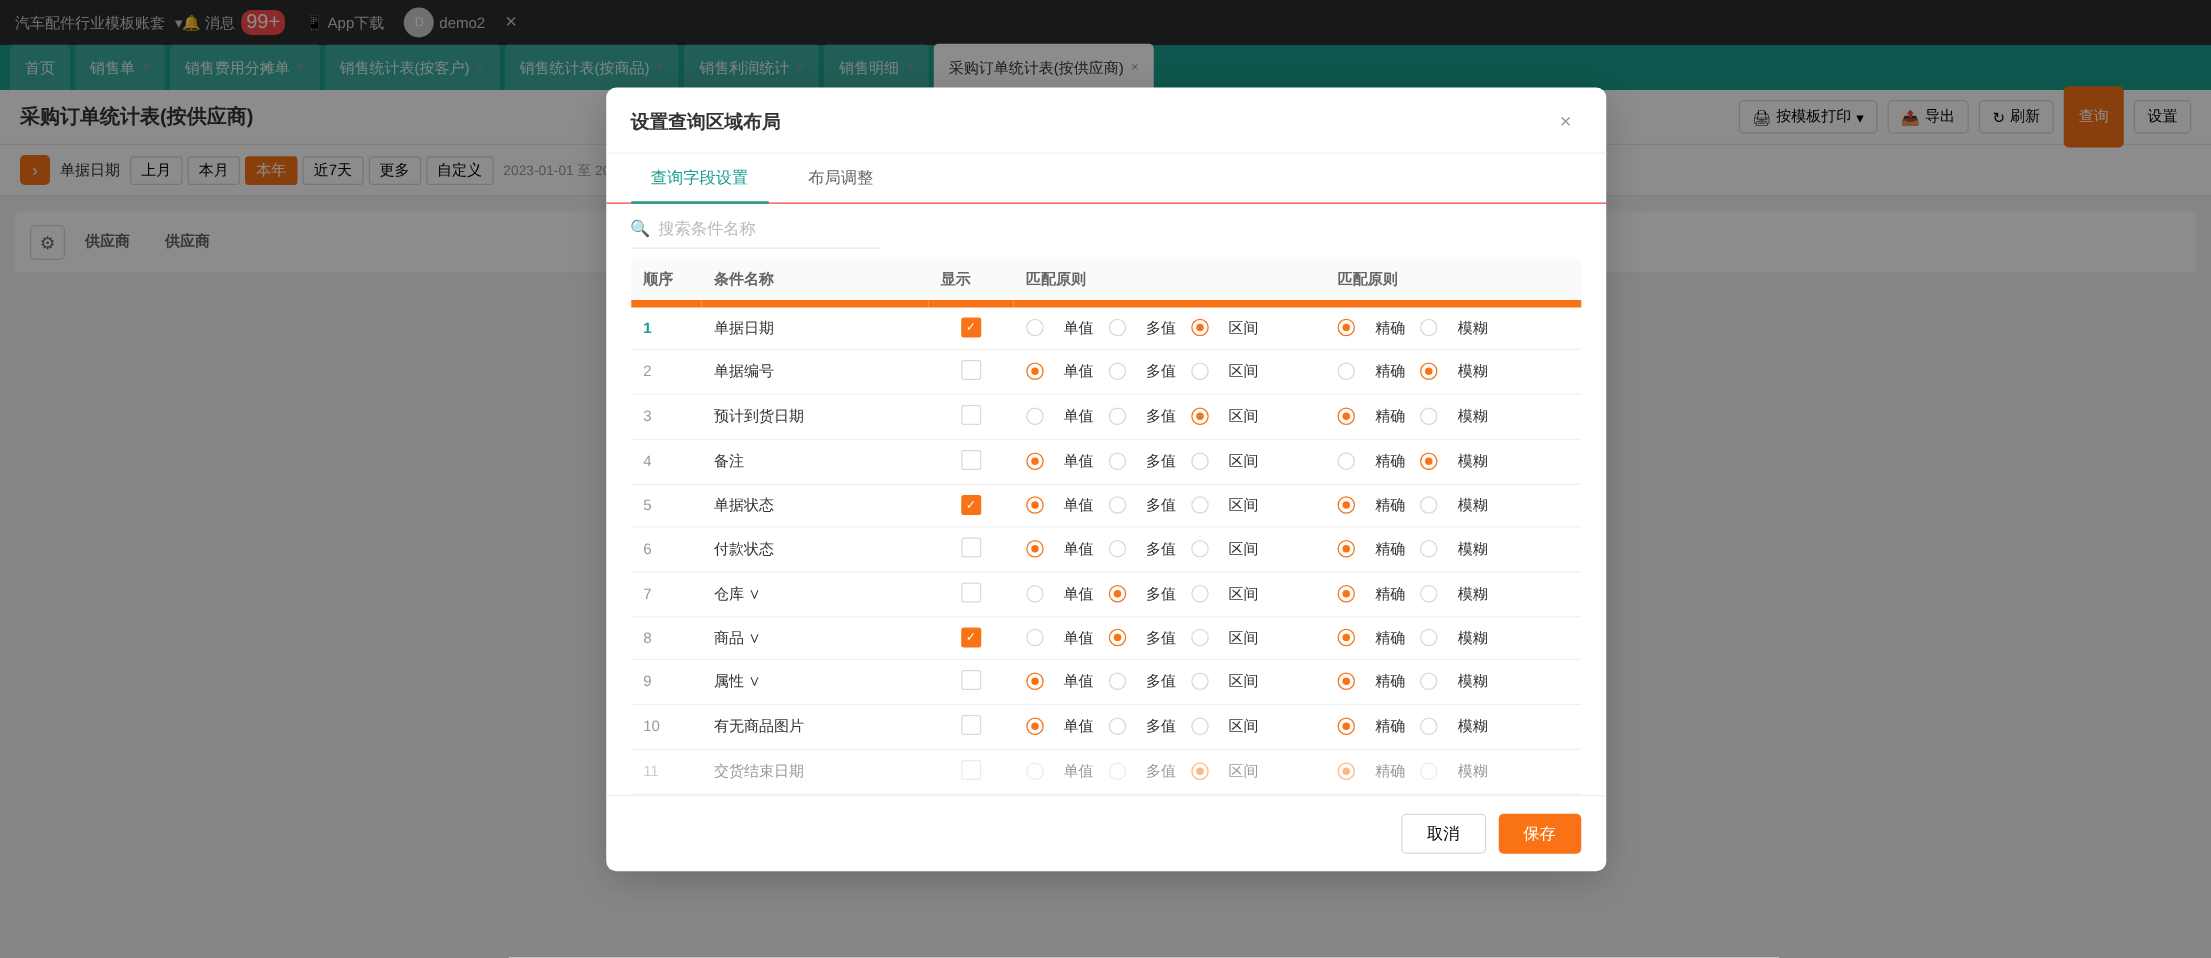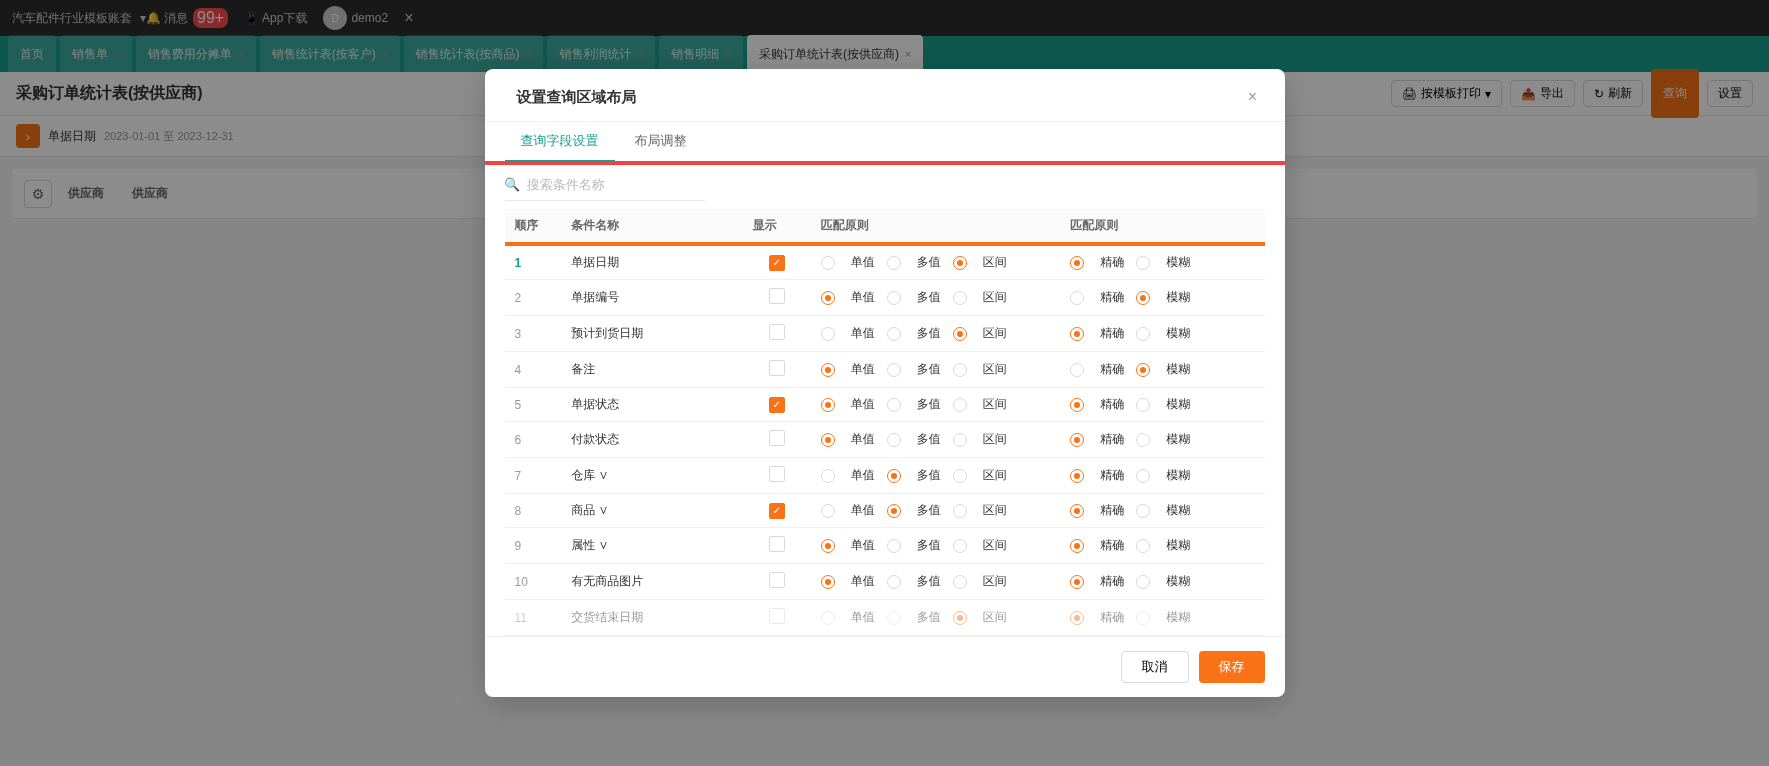--- a/index.html
+++ b/index.html
@@ -163,36 +163,36 @@
       flex-direction: column;
       box-shadow: 0 8px 32px rgba(0,0,0,0.2);
     }
     .dialog-header {
       display: flex;
       align-items: center;
       justify-content: space-between;
       padding: 16px 20px 12px;
       border-bottom: 1px solid #f0f0f0;
     }
-    .dialog-title { font-size: 15px; font-weight: 600; margin-left: 12px; }
+    .dialog-title { font-size: 15px; font-weight: 600; }
     .dialog-close {
       width: 24px; height: 24px;
       border: none; background: none;
       cursor: pointer;
       font-size: 16px; color: #999;
       display: flex; align-items: center; justify-content: center;
       border-radius: 4px;
     }
 
     
     .dialog-tabs {
       display: flex;
-      gap: 4px;
+      gap: 16px;
       padding: 0 20px;
-      border-bottom: 4px solid #ef4444;
+      border-bottom: 1px solid #ef4444;
     }
     .dialog-tab {
       padding: 10px 16px;
       cursor: pointer;
       font-size: 13px;
       color: #666;
       border-bottom: 2px solid transparent;
       margin-bottom: -1px;
     }
     .dialog-tab.active {
@@ -226,21 +226,21 @@
     .dialog-table-wrap {
       flex: 1;
       overflow-y: auto;
       padding: 0 20px;
     }
     .dialog-table {
       width: 100%;
       border-collapse: collapse;
     }
     .dialog-table thead tr {
-      border-bottom: 4px solid #f97316;
+      border-bottom: 6px solid #f97316;
     }
     .dialog-table th {
       padding: 8px 10px;
       text-align: left;
       font-size: 12px;
       color: #666;
       font-weight: 600;
       background: #fafafa;
     }
     .dialog-table td {
@@ -416,20 +416,28 @@
     </button>
     <button class="btn-outline">
       <span>设置</span>
     </button>
   </div>
 </div>
 
 <div class="filter-bar">
   <button class="filter-toggle">›</button>
   <span style="font-size:12px;">单据日期</span>
+  <div class="date-filter">
+    <button class="date-btn">上月</button>
+    <button class="date-btn">本月</button>
+    <button class="date-btn active">本年</button>
+    <button class="date-btn">近7天</button>
+    <button class="date-btn">更多</button>
+    <button class="date-btn">自定义</button>
+  </div>
   <span class="date-range">2023-01-01 至 2023-12-31</span>
 </div>
 
 <div class="content-area">
   <div class="table-container">
     <div class="table-header">
       <button class="col-settings-btn">
         <span>⚙</span>
       </button>
       <span class="col-header">供应商</span>

